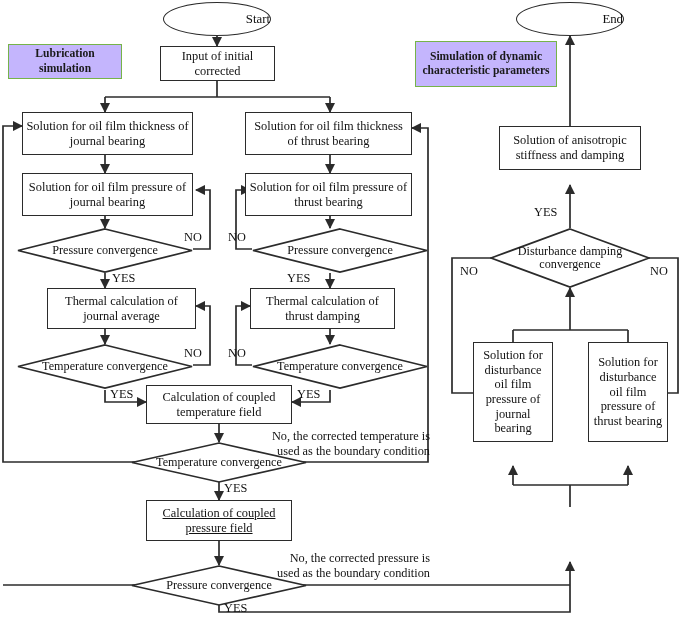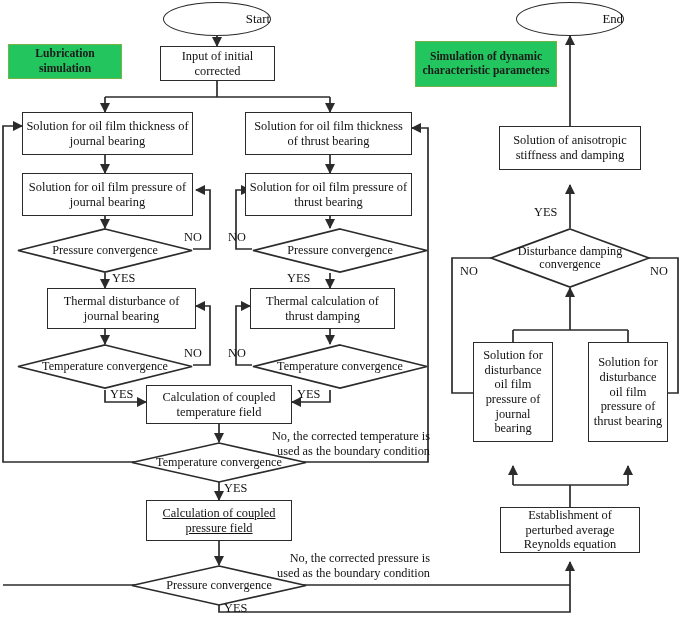--- a/index.html
+++ b/index.html
@@ -2,21 +2,21 @@
 <html><head>
 <meta charset="utf-8">
 <style>
   html,body{margin:0;padding:0;background:#ffffff;}
   body{font-family:"Liberation Serif", serif;}
   #root{position:relative;width:685px;height:619px;background:#fff;overflow:hidden;}
   svg#wires{position:absolute;left:0;top:0;width:685px;height:619px;pointer-events:none;}
   .node{position:absolute;box-sizing:border-box;display:flex;align-items:center;justify-content:center;text-align:center;background:#fff;}
   .box{border:1.6px solid #2b2b2b;font-size:12.4px;line-height:1.18;color:#111;padding:1px 3px;}
   .term{border:1.6px solid #2b2b2b;border-radius:50%;font-size:12.8px;color:#111;justify-content:flex-end;}
-  .legend{border:1.8px solid #76b349;background:#22c55e;font-weight:bold;font-size:11.6px;line-height:1.22;color:#1a1a1a;font-family:"Liberation Serif",serif;}
+  .legend{border:1.8px solid #76b349;background:#c4b5fd;font-weight:bold;font-size:11.6px;line-height:1.22;color:#1a1a1a;font-family:"Liberation Serif",serif;}
   .diamond-wrap{position:absolute;}
   .dlabel{position:absolute;left:0;top:0;width:100%;height:100%;display:flex;align-items:center;justify-content:center;text-align:center;font-size:12.2px;line-height:1.1;color:#111;}
   .edgelabel{position:absolute;font-size:12.3px;color:#111;white-space:nowrap;}
   .notetext{position:absolute;font-size:12.3px;color:#111;line-height:1.25;text-align:right;}
 </style>
 </head>
 <body>
 
 <div id="root">
 
@@ -124,21 +124,21 @@
 
   <div class="node box" style="left:22px;top:173px;width:171px;height:43px;">
     <span>Solution for oil film pressure of journal bearing</span>
   </div>
 
   <div class="node box" style="left:245px;top:173px;width:167px;height:43px;">
     <span>Solution for oil film pressure of thrust bearing</span>
   </div>
 
   <div class="node box" style="left:47px;top:288px;width:149px;height:41px;">
-    <span>Thermal disturbance of journal bearing</span>
+    <span>Thermal calculation of journal average</span>
   </div>
 
   <div class="node box" style="left:250px;top:288px;width:145px;height:41px;">
     <span>Thermal calculation of thrust damping</span>
   </div>
 
   <div class="node box" style="left:146px;top:385px;width:146px;height:39px;">
     <span>Calculation of coupled temperature field</span>
   </div>
 
@@ -151,23 +151,20 @@
   </div>
 
   <div class="node box" style="left:473px;top:342px;width:80px;height:100px;">
     <span>Solution for disturbance oil film pressure of journal bearing</span>
   </div>
 
   <div class="node box" style="left:588px;top:342px;width:80px;height:100px;">
     <span>Solution for disturbance oil film pressure of thrust bearing</span>
   </div>
 
-  <div class="node box" style="left:500px;top:507px;width:140px;height:46px;">
-    <span>Establishment of perturbed average Reynolds equation</span>
-  </div>
 
   <div class="diamond-wrap" style="left:17px;top:228px;width:176px;height:45px;">
     <svg width="176" height="45" viewBox="0 0 176 45">
       <polygon points="88,1 175,22.5 88,44 1,22.5" fill="#fff" stroke="#2b2b2b" stroke-width="1.7"></polygon>
     </svg>
     <div class="dlabel">Pressure convergence</div>
   </div>
 
   <div class="diamond-wrap" style="left:252px;top:228px;width:176px;height:45px;">
     <svg width="176" height="45" viewBox="0 0 176 45">

